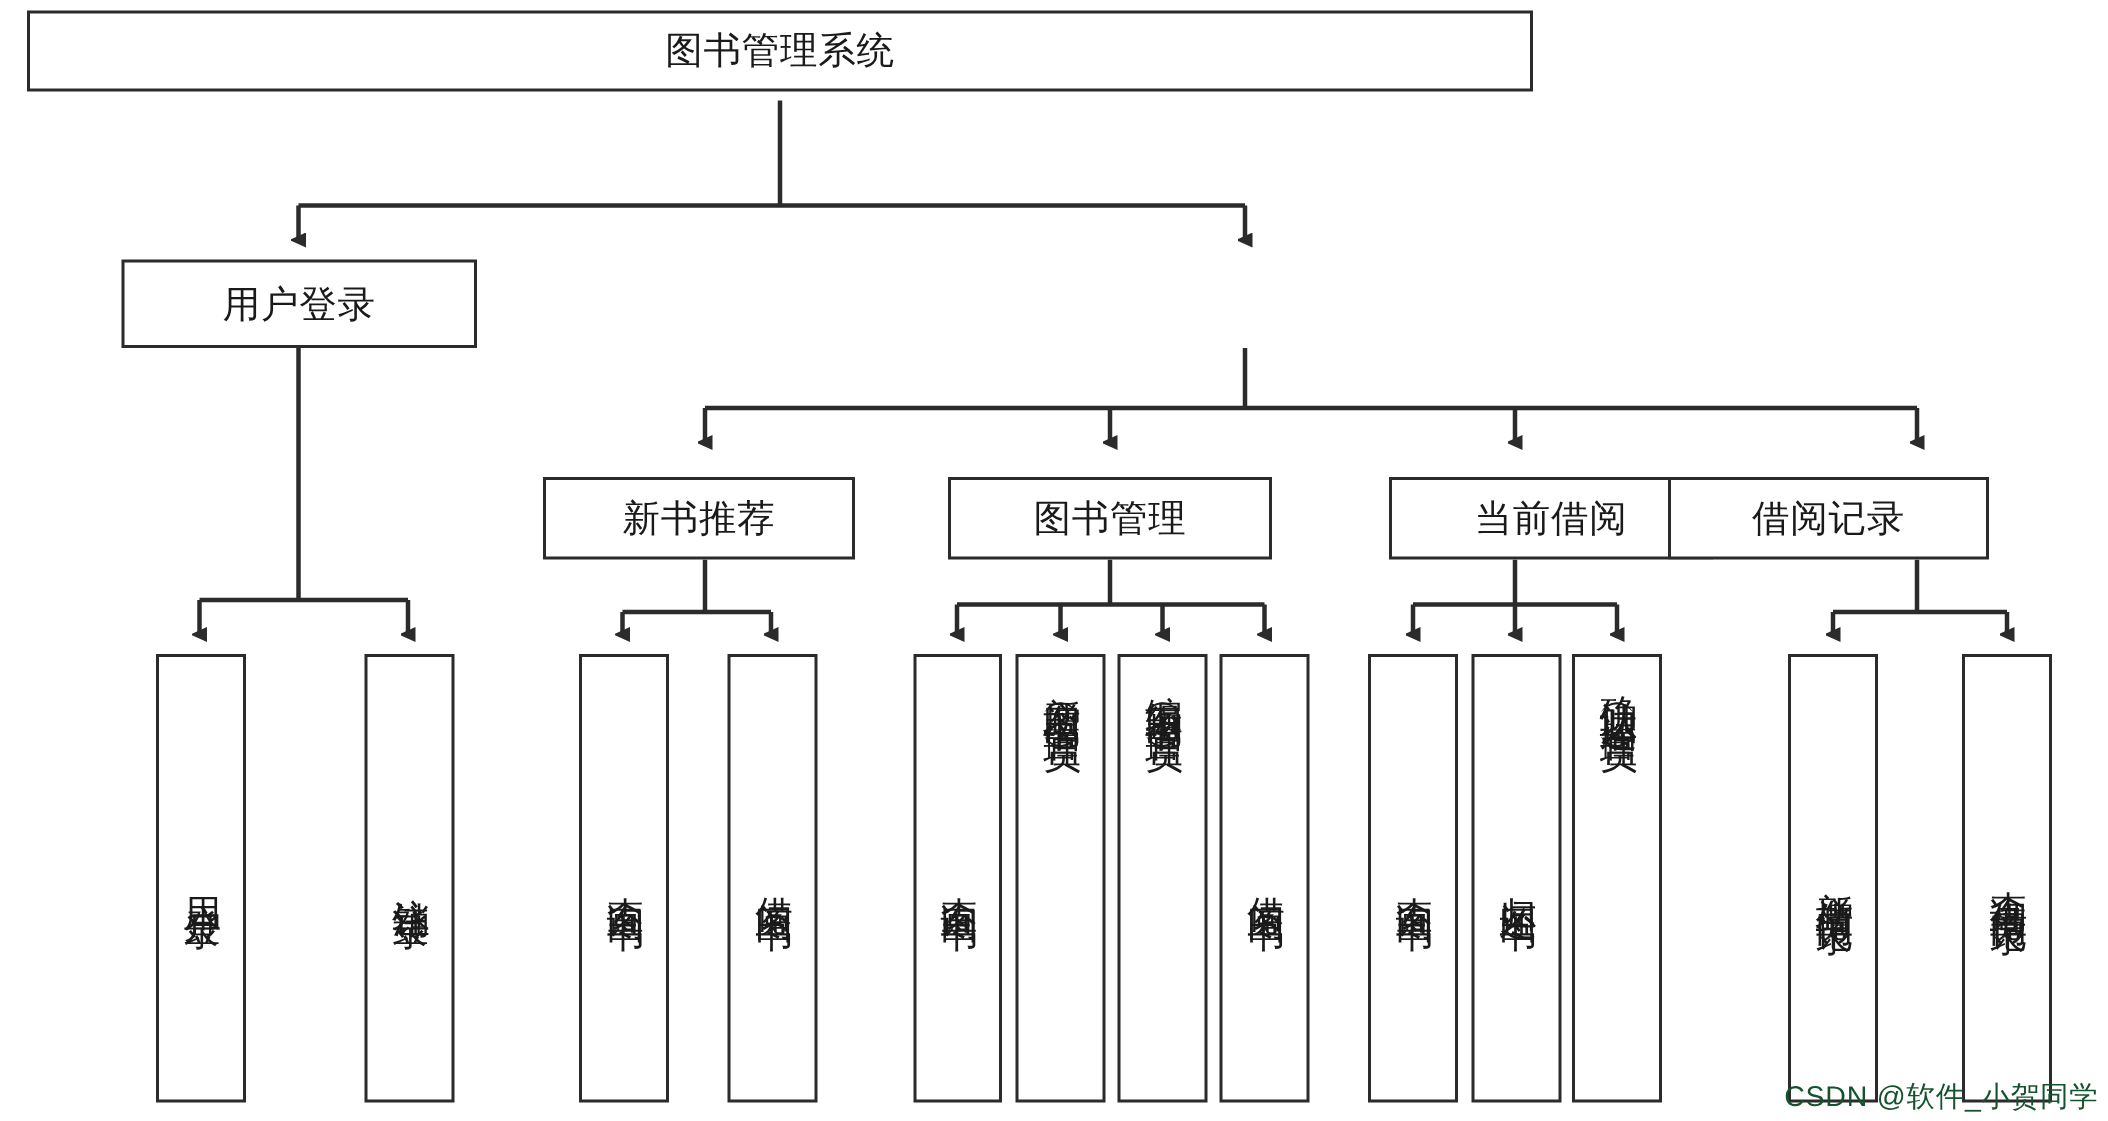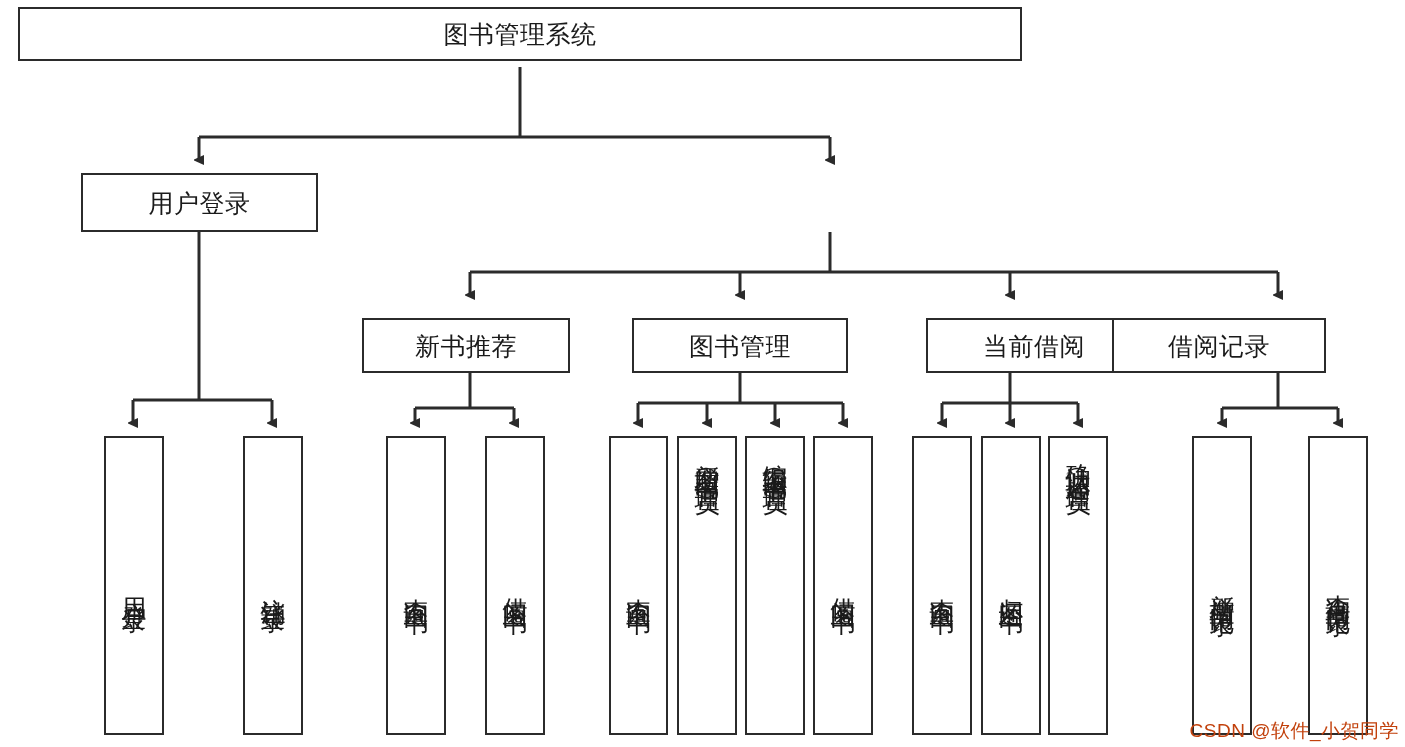--- a/index.html
+++ b/index.html
@@ -66,21 +66,21 @@
   }
   .node.vert.center-v {
     align-items: center;
     padding-top: 0;
   }
   #watermark {
     position: absolute;
     right: 6px;
     bottom: 3px;
     font-size: 19px;
-    color: #c2410c;
+    color: #14532d;
     letter-spacing: 0.5px;
     z-index: 5;
     white-space: nowrap;
   }
 </style>
 </head>
 <body>
 
 <div id="diagram-canvas">
 

